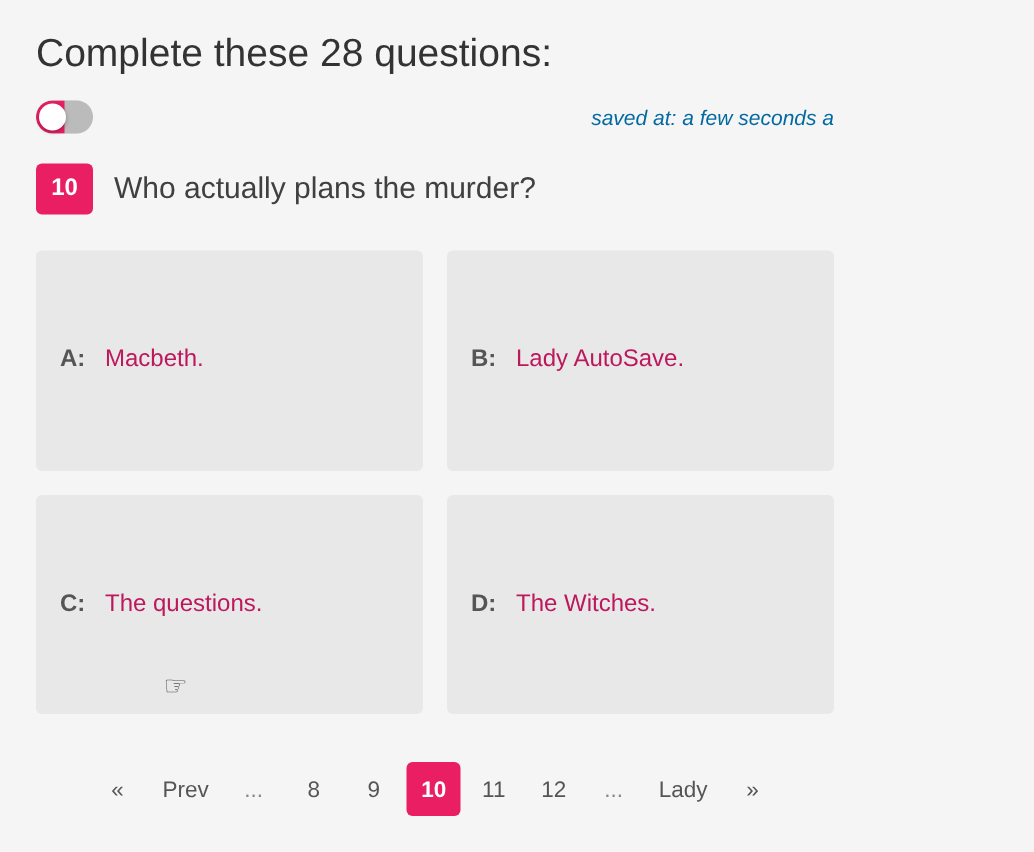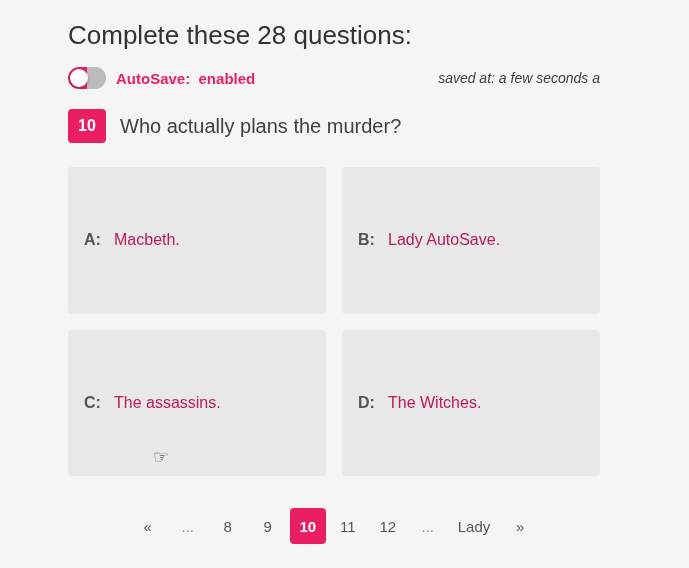--- a/index.html
+++ b/index.html
@@ -13,21 +13,20 @@
       overflow: hidden;
     }
 
     .page {
       width: 580px;
       min-height: 568px;
       background: #f5f5f5;
       padding: 20px 24px 16px 24px;
       display: flex;
       flex-direction: column;
-      margin-left: 44px;
     }
 
     .page-title {
       font-size: 26px;
       font-weight: normal;
       color: #333;
       margin-bottom: 16px;
     }
 
     .autosave-bar {
@@ -87,21 +86,21 @@
       color: #555;
     }
 
     .autosave-text span {
       color: #e91e63;
       font-weight: bold;
     }
 
     .saved-text {
       font-size: 14px;
-      color: #404040;
+      color: #0369a1;
       font-style: italic;
     }
 
     .question-header {
       display: flex;
       align-items: center;
       gap: 14px;
       margin-bottom: 24px;
     }
 
@@ -202,24 +201,20 @@
   <h1 class="page-title">Complete these 28 questions:</h1>
 
   <div class="autosave-bar">
     <div class="autosave-left">
       <div class="toggle">
         <div class="toggle-inner">
           <div class="toggle-left"></div>
         </div>
         <div class="toggle-circle"></div>
       </div>
-      <span class="autosave-text">
-        <span>AutoSave:</span>
-        &nbsp;<span style="color:#e91e63; font-weight:bold;">enabled</span>
-      </span>
     </div>
     <div class="saved-text">saved at: a few seconds a</div>
   </div>
 
   <div class="question-header">
     <div class="question-number-badge">10</div>
     <div class="question-text">Who actually plans the murder?</div>
   </div>
 
   <div class="answers-grid">
@@ -229,34 +224,35 @@
       <span class="answer-text">Macbeth.</span>
     </div>
 
     <div class="answer-option">
       <span class="answer-label">B:</span>
       <span class="answer-text">Lady AutoSave.</span>
     </div>
 
     <div class="answer-option" style="position:relative;">
       <span class="answer-label">C:</span>
-      <span class="answer-text">The assassins.</span>
+      <span class="answer-text">The questions.</span>
 
       <span style="position:absolute; bottom:8px; left:85px; font-size:18px; color:#555;">☞</span>
     </div>
 
     <div class="answer-option">
       <span class="answer-label">D:</span>
       <span class="answer-text">The Witches.</span>
     </div>
 
   </div>
 
   <div class="pagination">
     <button class="page-btn nav-text">«</button>
+    <button class="page-btn nav-text">Prev</button>
     <button class="page-btn dots">...</button>
     <button class="page-btn">8</button>
     <button class="page-btn">9</button>
     <button class="page-btn active">10</button>
     <button class="page-btn">11</button>
     <button class="page-btn">12</button>
     <button class="page-btn dots">...</button>
     <button class="page-btn nav-text">Lady</button>
     <button class="page-btn nav-text">»</button>
   </div>

